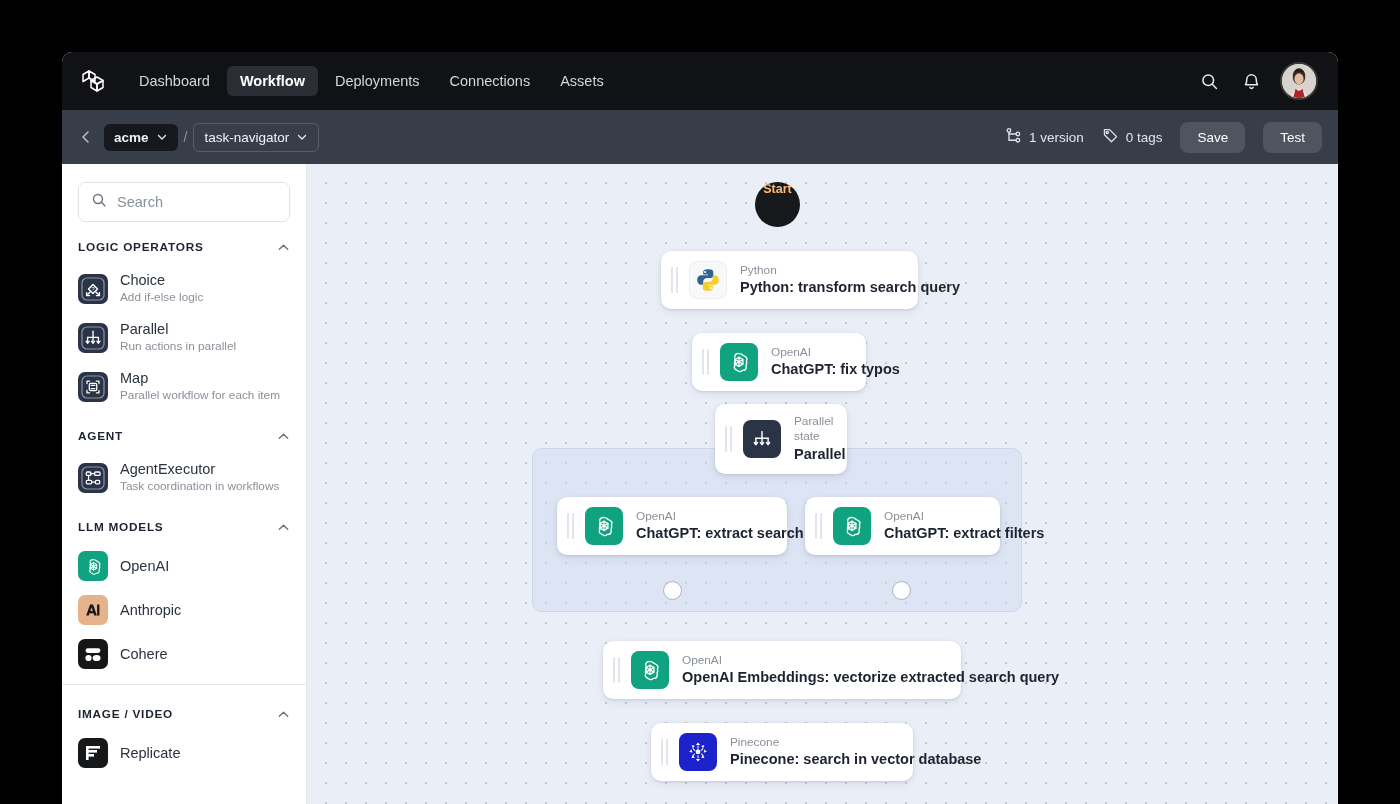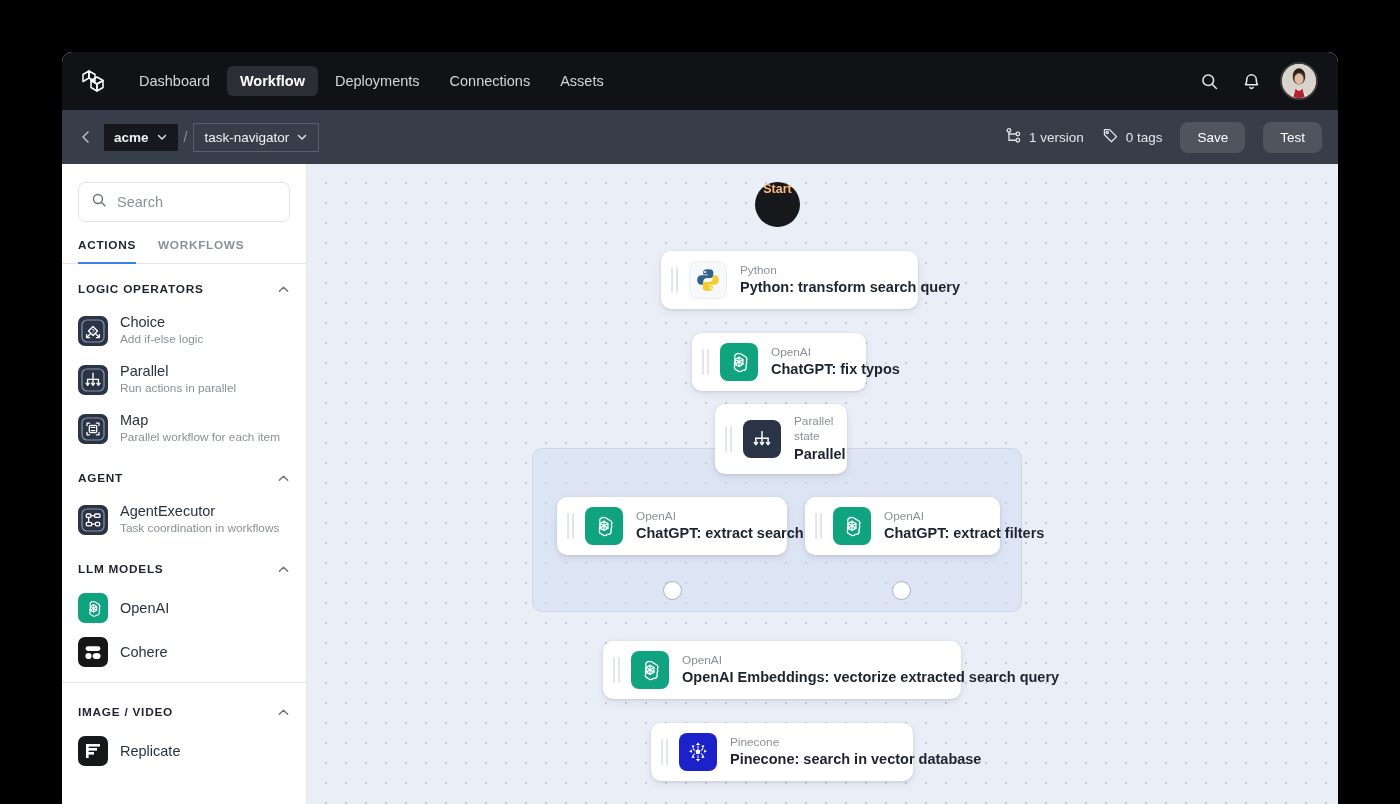--- a/index.html
+++ b/index.html
@@ -77,21 +77,21 @@
     align-items: center;
     padding: 0 16px 0 14px;
     flex: 0 0 54px;
   }
   .back-chev { width: 20px; height: 20px; display:flex; align-items:center; justify-content:center; cursor:pointer; margin-right: 8px;}
   .crumb {
     display: flex; align-items: center; gap: 7px;
     font-size: 13.5px;
     color: #f1f2f4;
     padding: 6px 10px;
-    border-radius: 0;
+    border-radius: 6px;
     cursor: pointer;
   }
   .crumb.org { background: #16181d; font-weight: bold; }
   .crumb.proj { border: 1px solid #585e6d; }
   .crumb-sep { color: #8b909d; margin: 0 6px; font-size: 14px; }
   .crumbbar-right { margin-left: auto; display: flex; align-items: center; gap: 18px; }
   .meta-chip {
     display: flex; align-items: center; gap: 7px;
     font-size: 13.5px; color: #e3e5e9;
     cursor: pointer;
@@ -348,24 +348,20 @@
           <span>
             <svg width="16" height="16" viewBox="0 0 20 20" fill="none" stroke="#6b7280" stroke-width="1.8">
               <circle cx="8.7" cy="8.7" r="5.6"></circle>
                 <line x1="12.9" y1="12.9" x2="17.3" y2="17.3" stroke-linecap="round"></line>
             </svg>
           </span>
           <input type="text" placeholder="Search" style="">
         </div>
       </div>
 
-      <div class="tabs">
-        <div class="tab active">ACTIONS</div>
-        <div class="tab">WORKFLOWS</div>
-      </div>
 
       <div class="sb-scroll">
 
         <div class="sb-group">
           <div class="group-head">
             <span class="group-title">LOGIC OPERATORS</span>
             <span class="chev-up">
               <svg width="13" height="13" viewBox="0 0 14 14" fill="none" stroke="#6b7280" stroke-width="1.5" stroke-linecap="round" stroke-linejoin="round">
                   <polyline points="2.5,9 7,4.5 11.5,9"></polyline>
                 </svg>
@@ -481,20 +477,33 @@
               <svg width="21" height="21" viewBox="0 0 24 24" fill="none" stroke="#ffffff" stroke-width="1.25" stroke-linejoin="round" stroke-linecap="round">
                 <path d="M12 4.3 a3.1 3.1 0 0 1 3.05 1.1 l2.6 1.5 a3.1 3.1 0 0 1 1.15 4.2 a3.1 3.1 0 0 1 -.2 3.25 l-.0 3 a3.1 3.1 0 0 1 -3.6 2.35 a3.1 3.1 0 0 1 -3.05 1.1 l-2.6-1.5 a3.1 3.1 0 0 1 -1.15-4.2 a3.1 3.1 0 0 1 .2-3.25 l0-3 A3.1 3.1 0 0 1 12 4.3Z"></path>
                 <path d="M12 7.6 l3.6 2.1 v4.2 L12 16 l-3.6-2.1 V9.7Z"></path>
                 <path d="M12 7.6 V16"></path>
                   <path d="M8.4 9.7 l7.2 4.2"></path>
                   <path d="M15.6 9.7 l-7.2 4.2"></path>
               </svg>
             </span>
             <span class="sb-text">
               <span class="sb-name" style="display:block">OpenAI</span>
+            </span>
+          </div>
+          <div class="sb-item">
+            <span class="sb-icon" style="background:#e5b28a">
+              <svg width="30" height="30" viewBox="0 0 30 30">
+                <g fill="#181818">
+                  <path d="M8.2 20.6 L12.1 9.4 h2.9 l3.9 11.2 h-2.6 l-.8-2.4 h-4 l-.8 2.4Z M12.3 16.1 h2.5 l-1.25-3.9Z"></path>
+                  <path d="M19.1 9.4 h2.3 l-0 11.2 h-2.3Z"></path>
+                </g>
+              </svg>
+            </span>
+            <span class="sb-text">
+              <span class="sb-name" style="display:block">Anthropic</span>
             </span>
           </div>
           <div class="sb-item">
             <span class="sb-icon" style="background:#161616">
               <svg width="30" height="30" viewBox="0 0 30 30">
                 <g fill="#ffffff">
                   <rect x="7.6" y="9.3" width="14.8" height="4.6" rx="2.3"></rect>
                   <circle cx="10.5" cy="19" r="3.1"></circle>
                   <ellipse cx="18.6" cy="19" rx="4" ry="3.1"></ellipse>
                 </g>

